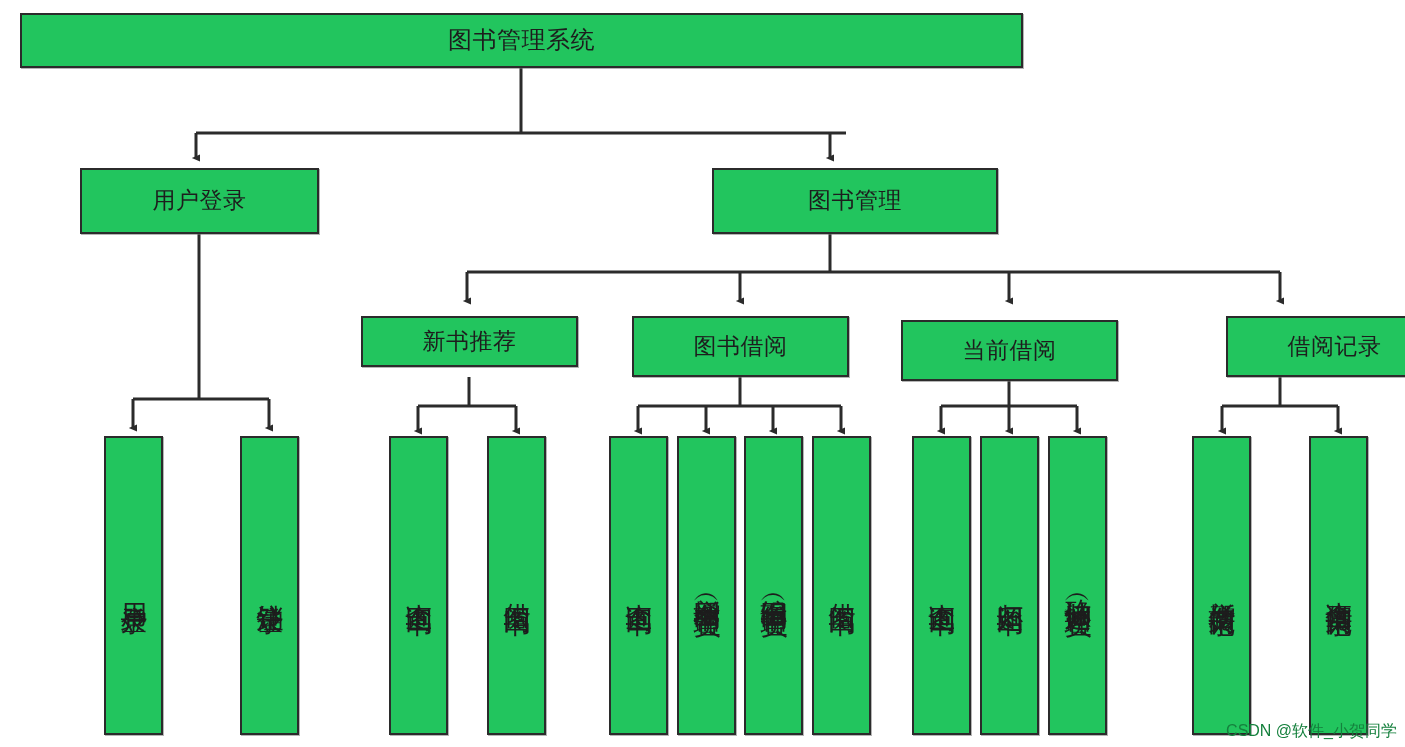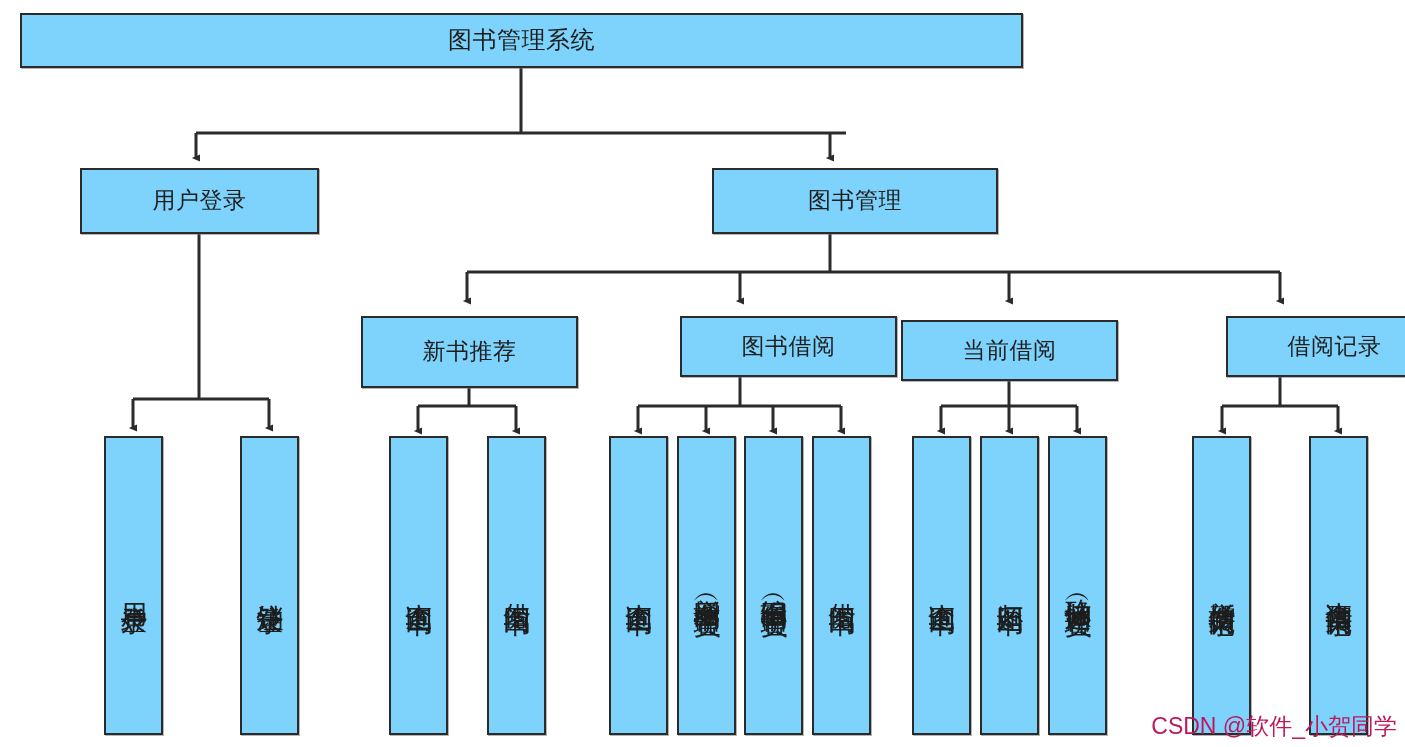--- a/index.html
+++ b/index.html
@@ -21,21 +21,21 @@
     position: absolute;
     left: 0;
     top: 0;
     width: 1405px;
     height: 747px;
     pointer-events: none;
   }
   .node {
     position: absolute;
     box-sizing: border-box;
-    background: #7dd3fc;
+    background: #22c55e;
     border: 2px solid #2b2b2b;
     display: flex;
     align-items: center;
     justify-content: center;
     box-shadow: 1px 1px 0 rgba(120,120,120,0.55);
   }
   .node .node-label {
     color: #1d1d1d;
     text-align: center;
     line-height: 1.12;
@@ -57,22 +57,22 @@
     text-orientation: upright;
     font-size: 27px;
     line-height: 1.0;
     letter-spacing: 2px;
     white-space: nowrap;
   }
   #watermark {
     position: absolute;
     right: 8px;
     bottom: 5px;
-    font-size: 23px;
-    color: #be185d;
+    font-size: 16px;
+    color: #15803d;
     white-space: nowrap;
     user-select: none;
     text-align: right;
   }
 </style>
 </head>
 <body>
 
 <div id="diagram-root">
 
@@ -130,24 +130,24 @@
     <span class="node-label">图书管理系统</span>
   </div>
 
   <div class="node horizontal" style="left:80px; top:168px; width:239px; height:66px;">
     <span class="node-label">用户登录</span>
   </div>
   <div class="node horizontal" style="left:712px; top:168px; width:286px; height:66px;">
     <span class="node-label">图书管理</span>
   </div>
 
-  <div class="node horizontal" style="left:361px; top:316px; width:217px; height:72px;">
+  <div class="node horizontal" style="left:361px; top:316px; width:217px; height:51px;">
     <span class="node-label">新书推荐</span>
   </div>
-  <div class="node horizontal" style="left:632px; top:316px; width:217px; height:61px;margin-left:48px;">
+  <div class="node horizontal" style="left:632px; top:316px; width:217px; height:61px;">
     <span class="node-label">图书借阅</span>
   </div>
   <div class="node horizontal" style="left:901px; top:320px; width:217px; height:61px;">
     <span class="node-label">当前借阅</span>
   </div>
   <div class="node horizontal" style="left:1226px; top:316px; width:217px; height:61px;">
     <span class="node-label">借阅记录</span>
   </div>
 
   <div class="node vertical" style="left:104px; top:436px; width:59px; height:299px;">

